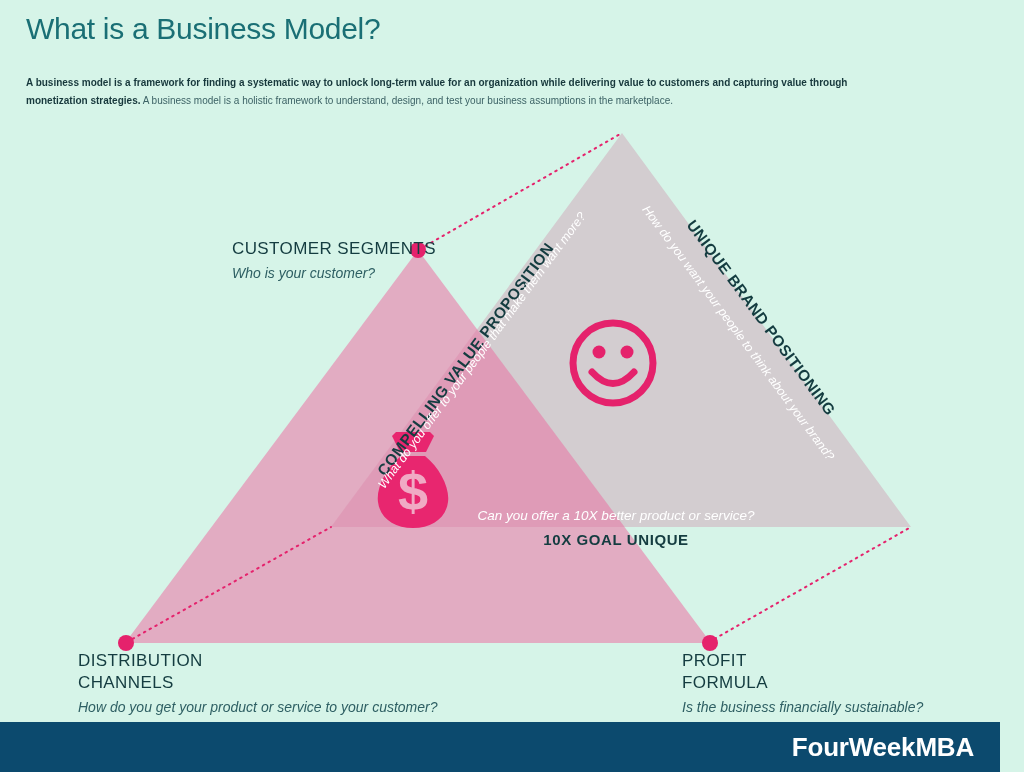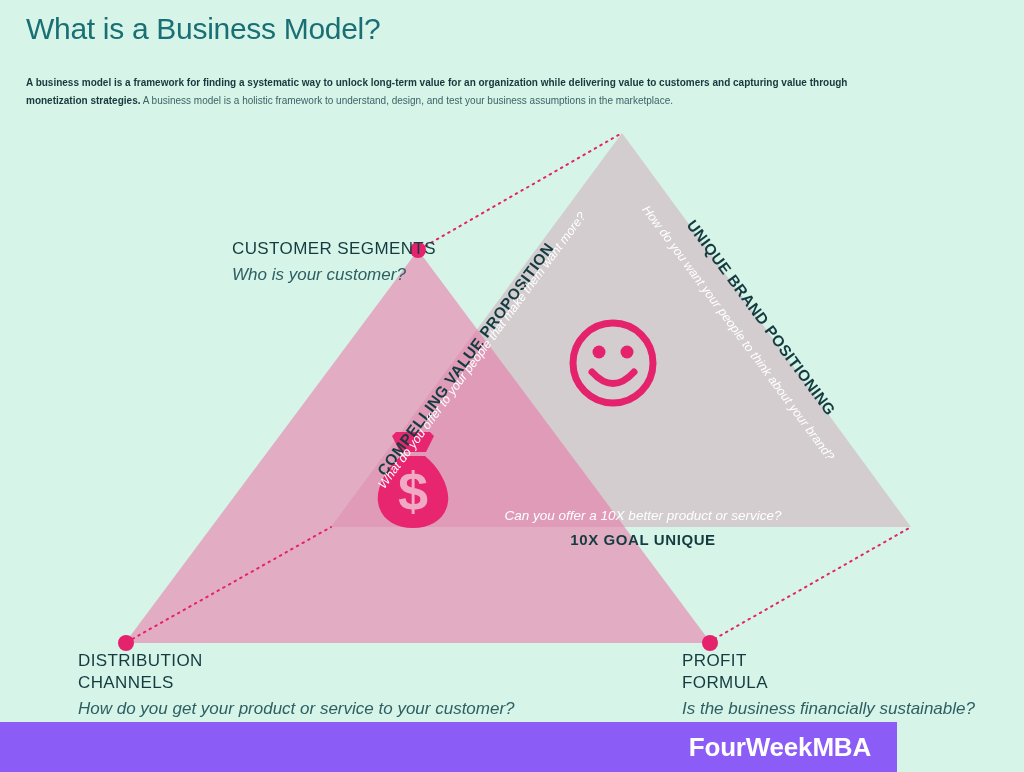--- a/index.html
+++ b/index.html
@@ -60,34 +60,34 @@
   .vertex-title {
     font-size: 17px;
     font-weight: normal;
     color: #143c40;
     letter-spacing: 0.4px;
     line-height: 1.28;
     white-space: pre-line;
   }
   .vertex-sub {
     margin-top: 5px;
-    font-size: 17px;
+    font-size: 14px;
     font-style: italic;
     color: #2e5f63;
     white-space: nowrap;
   }
 
   #label-customer-segments { left: 232px; top: 238px; text-align: left; }
   #label-distribution { left: 78px; top: 650px; }
   #label-profit { left: 682px; top: 650px; }
 
   
   #label-goal {
     position: absolute;
-    left: 493px;
+    left: 466px;
     top: 508px;
     z-index: 30;
     width: 300px;
     text-align: center;
   }
   #label-goal .goal-sub {
     font-size: 13.5px;
     font-style: italic;
     color: #ffffff;
     white-space: nowrap;
@@ -122,23 +122,23 @@
   #diag-cvp-title  { left: 381px; top: 465px; transform: rotate(-53.5deg); }
   #diag-cvp-sub    { left: 381px; top: 480px; transform: rotate(-53.5deg); }
   #diag-ubp-title  { left: 690px; top: 213px; transform: rotate(53.5deg); }
   #diag-ubp-sub    { left: 645px; top: 200px; transform: rotate(53.5deg); }
 
   
   .footer {
     position: absolute;
     left: 0;
     bottom: 0;
-    width: 897px;
+    width: 1000px;
     height: 50px;
-    background: #8b5cf6;
+    background: #0c4a6e;
     z-index: 60;
     display: flex;
     align-items: center;
     justify-content: flex-end;
   }
   .brand {
     color: #ffffff;
     font-size: 26px;
     font-weight: bold;
     letter-spacing: -0.2px;

